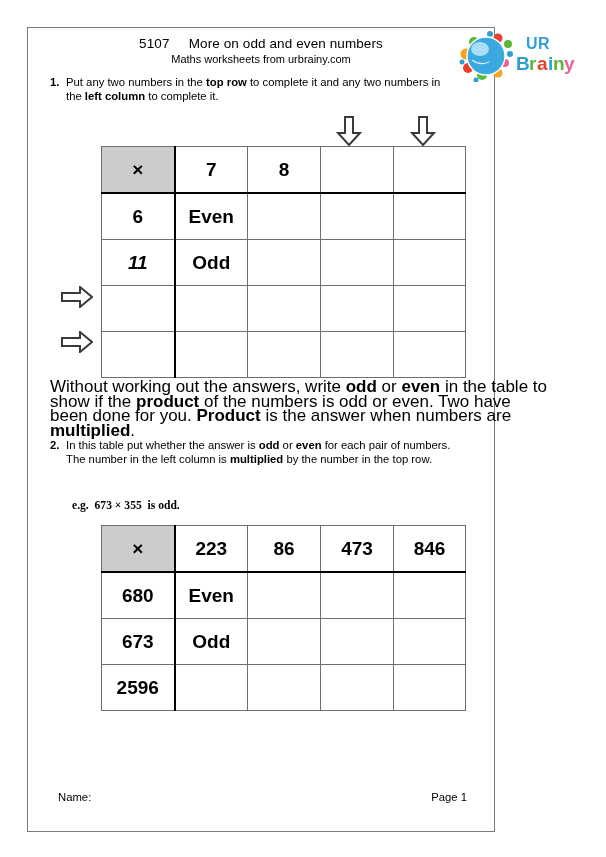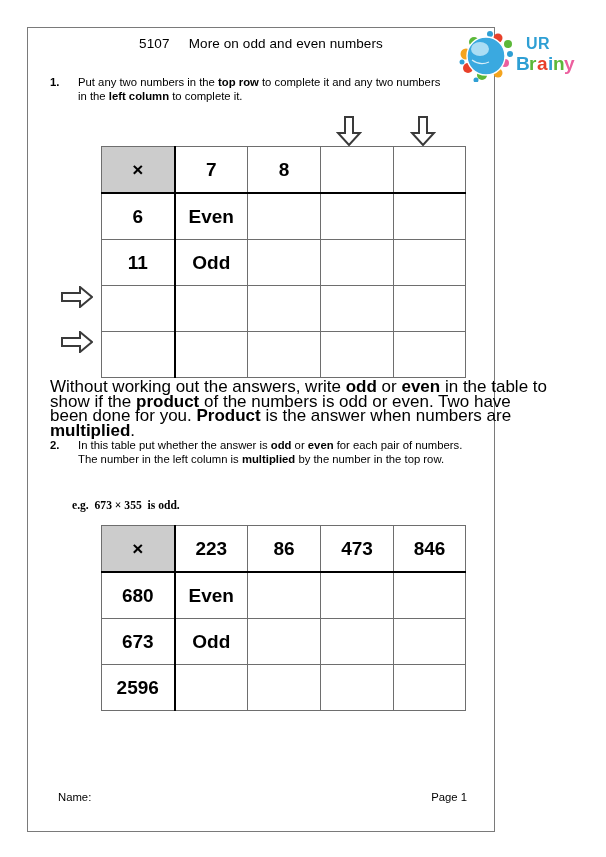--- a/index.html
+++ b/index.html
@@ -62,21 +62,21 @@
     line-height: 14.4px;
   }
   .q-num {
     position: absolute;
     left: 0;
     top: 0;
     font-weight: bold;
     font-size: 11.3px;
   }
   .q-text {
-    margin-left: 28px;
+    margin-left: 16px;
   }
   b { font-weight: bold; }
 
   .para {
     position: absolute;
     font-size: 17px;
     line-height: 14.6px;
   }
 
   .eg-line {
@@ -138,20 +138,21 @@
     font-size: 11.3px;
   }
 </style>
 </head>
 <body>
 
 <div class="page-frame">
 
   <div class="header">
     <div class="title-line">5107     More on odd and even numbers</div>
+    <div class="subtitle-line">Maths worksheets from urbrainy.com</div>
   </div>
 
   <div class="logo">
     <svg width="120" height="52" viewBox="0 0 120 52" xmlns="http://www.w3.org/2000/svg">
 
       <g>
         <circle cx="18" cy="12" r="5" fill="#5cb839"></circle>
         <circle cx="42" cy="8" r="4.5" fill="#e8402a"></circle>
         <circle cx="52" cy="14" r="4" fill="#5cb839"></circle>
         <circle cx="10" cy="24" r="5.5" fill="#f4a41e"></circle>
@@ -228,21 +229,21 @@
         <td></td>
       </tr>
       <tr>
         <td class="col1 lbl" style="height:45px;">6</td>
         <td class="word">Even</td>
         <td></td>
         <td></td>
         <td></td>
       </tr>
       <tr>
-        <td class="col1 lbl" style="height:45px;">11</td>
+        <td class="col1 lbl" style="height:45px;font-style:italic;">11</td>
         <td class="word">Odd</td>
         <td></td>
         <td></td>
         <td></td>
       </tr>
       <tr>
         <td class="col1 lbl" style="height:45px;"></td>
         <td></td>
         <td></td>
         <td></td>

